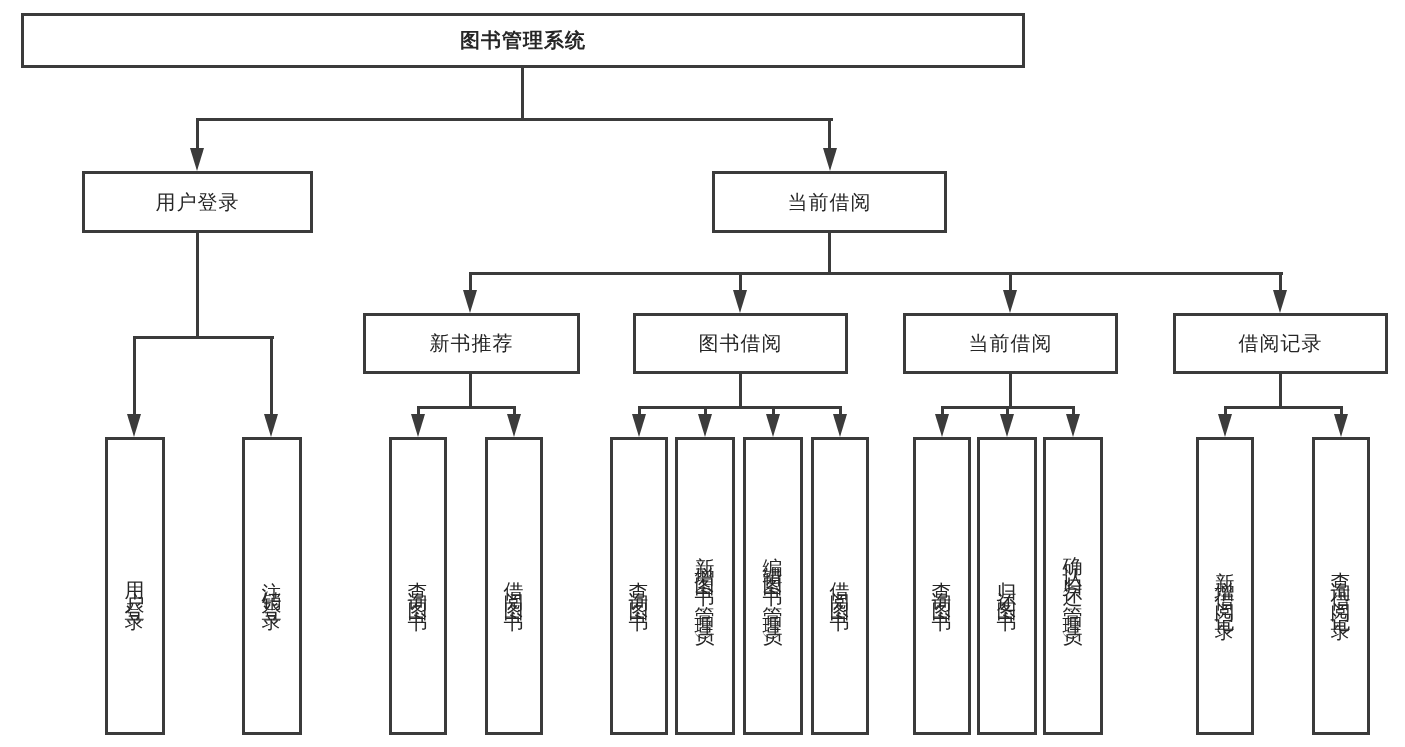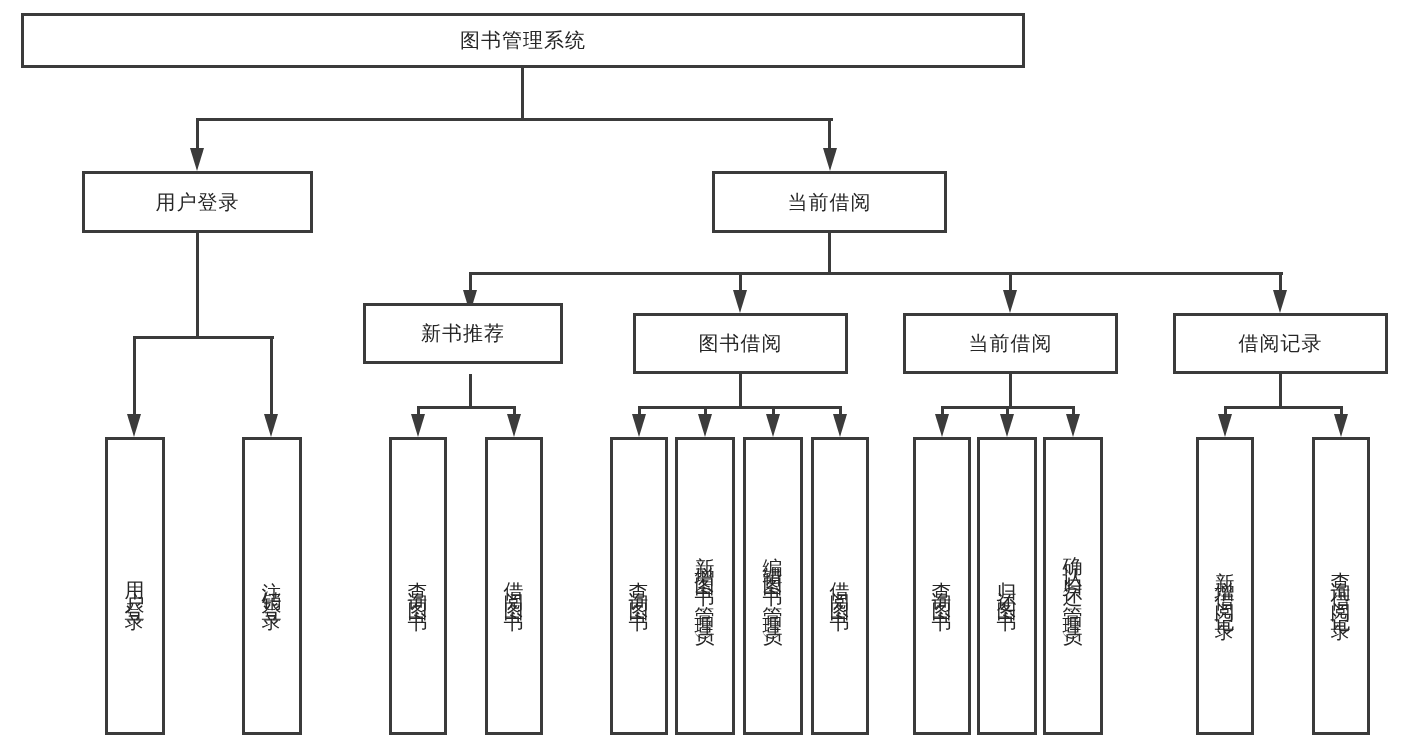--- a/index.html
+++ b/index.html
@@ -42,21 +42,21 @@
     right:6px;bottom:3px;
     color:#9c9c9c;
     font-size:19px;
   }
 </style>
 </head>
 <body>
 
 <div id="canvas">
 
-  <div class="box" style="left:21px;top:13px;width:1004px;height:55px;">
+  <div class="box" style="left:21px;top:13px;width:1004px;height:55px;font-weight:bold;">
     <span>图书管理系统</span>
   </div>
 
   <div class="lnv" style="left:521px;top:68px;height:50px;"></div>
   <div class="ln" style="left:196px;top:118px;width:637px;"></div>
   <div class="lnv" style="left:196px;top:118px;height:32px;"></div>
   <div class="lnv" style="left:828px;top:118px;height:32px;"></div>
   <div class="ar" style="left:190px;top:148px;"></div>
   <div class="ar" style="left:823px;top:148px;"></div>
 
@@ -78,21 +78,21 @@
   <div class="ln" style="left:469px;top:272px;width:814px;"></div>
   <div class="lnv" style="left:469px;top:272px;height:20px;"></div>
   <div class="lnv" style="left:739px;top:272px;height:20px;"></div>
   <div class="lnv" style="left:1009px;top:272px;height:20px;"></div>
   <div class="lnv" style="left:1279px;top:272px;height:20px;"></div>
   <div class="ar" style="left:463px;top:290px;"></div>
   <div class="ar" style="left:733px;top:290px;"></div>
   <div class="ar" style="left:1003px;top:290px;"></div>
   <div class="ar" style="left:1273px;top:290px;"></div>
 
-  <div class="box" style="left:363px;top:303px;width:200px;height:61px;">
+  <div class="box" style="left:363px;top:313px;width:217px;height:61px;">
     <span>新书推荐</span>
   </div>
   <div class="box" style="left:633px;top:313px;width:215px;height:61px;text-align:right;">
     <span>图书借阅</span>
   </div>
   <div class="box" style="left:1173px;top:313px;width:215px;height:61px;">
     <span>借阅记录</span>
   </div>
   <div class="box" style="left:903px;top:313px;width:215px;height:61px;">
     <span>当前借阅</span>

